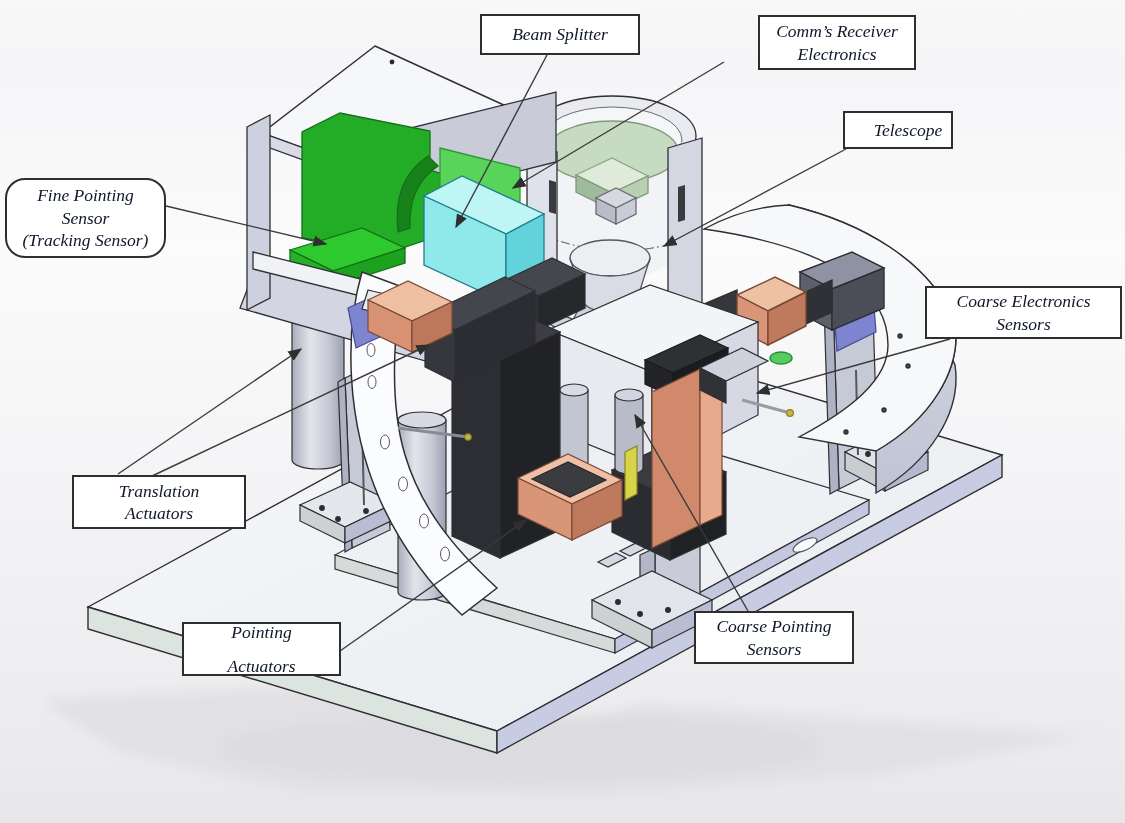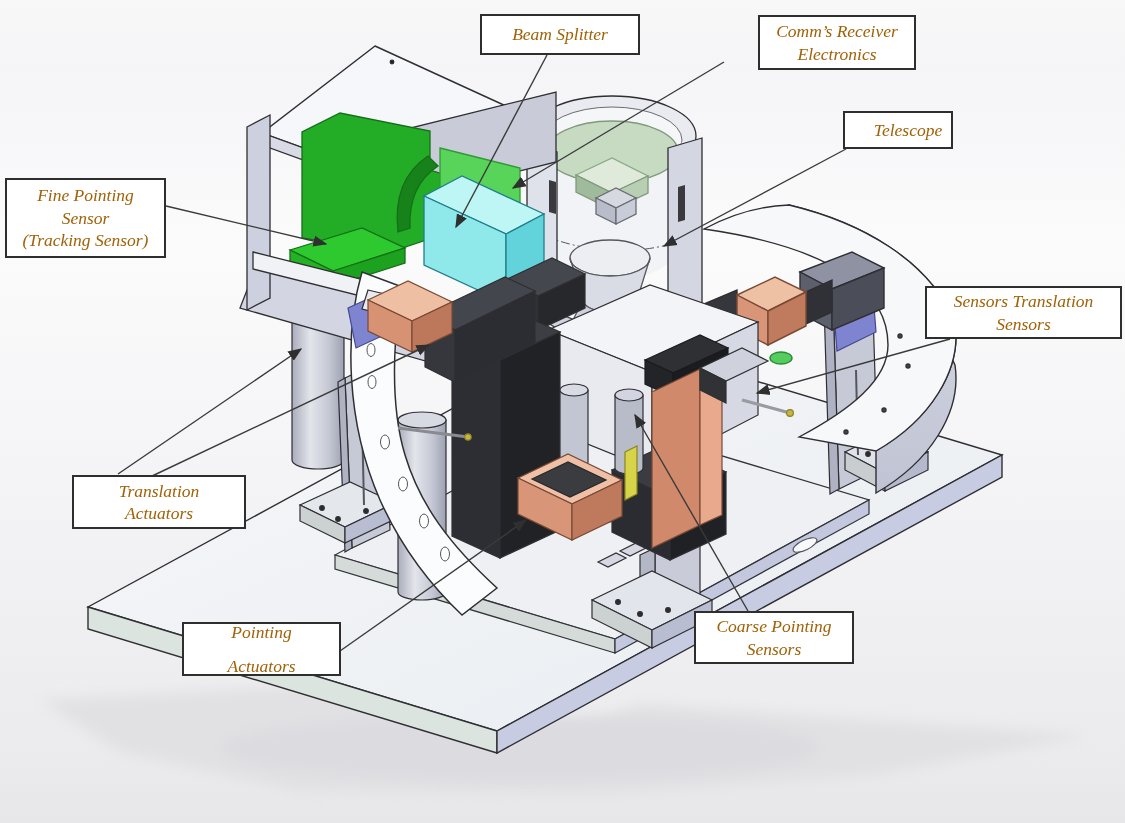--- a/index.html
+++ b/index.html
@@ -6,21 +6,21 @@
   .stage{
     position:relative;width:1125px;height:823px;overflow:hidden;
     background:linear-gradient(180deg,#f8f8f9 0%,#f5f5f7 8%,#fbfbfc 30%,#f3f3f5 62%,#ebebee 92%,#e7e7ea 100%);
     font-family:"Liberation Serif","DejaVu Serif",serif;
   }
   .model-svg{position:absolute;left:0;top:0;}
   .callout{
     position:absolute;box-sizing:border-box;
     background:#ffffff;border:2px solid #2e2e2e;
     display:flex;flex-direction:column;align-items:center;justify-content:center;
-    font-style:italic;font-size:17.5px;line-height:1.28;color:#a16207;
+    font-style:italic;font-size:17.5px;line-height:1.28;color:#0f172a;
     text-align:center;padding:2px 4px;
   }
   .callout span{display:block;white-space:nowrap;}
 </style>
 </head>
 <body>
 
 <div class="stage">
 
 <svg class="model-svg" width="1125" height="823" viewBox="0 0 1125 823">
@@ -281,28 +281,28 @@
 
 <div class="callout" style="left:722px;top:15px;width:158px;height:55px;margin-left:36px;">
   <span>Comm’s Receiver</span>
   <span>Electronics</span>
 </div>
 
 <div class="callout" style="left:843px;top:111px;width:110px;height:38px;padding-left:24px;">
   <span>Telescope</span>
 </div>
 
-<div class="callout" style="left:5px;top:178px;width:161px;height:80px;">
+<div class="callout" style="left:5px;top:178px;width:161px;height:80px;border-radius:20px;">
   <span>Fine Pointing</span>
   <span>Sensor</span>
   <span>(Tracking Sensor)</span>
 </div>
 
 <div class="callout" style="left:925px;top:286px;width:197px;height:53px;">
-  <span>Sensors Translation</span>
+  <span>Coarse Electronics</span>
   <span>Sensors</span>
 </div>
 
 <div class="callout" style="left:72px;top:475px;width:174px;height:54px;">
   <span>Translation</span>
   <span>Actuators</span>
 </div>
 
 <div class="callout" style="left:182px;top:622px;width:159px;height:54px;gap:12px;">
   <span>Pointing</span>

